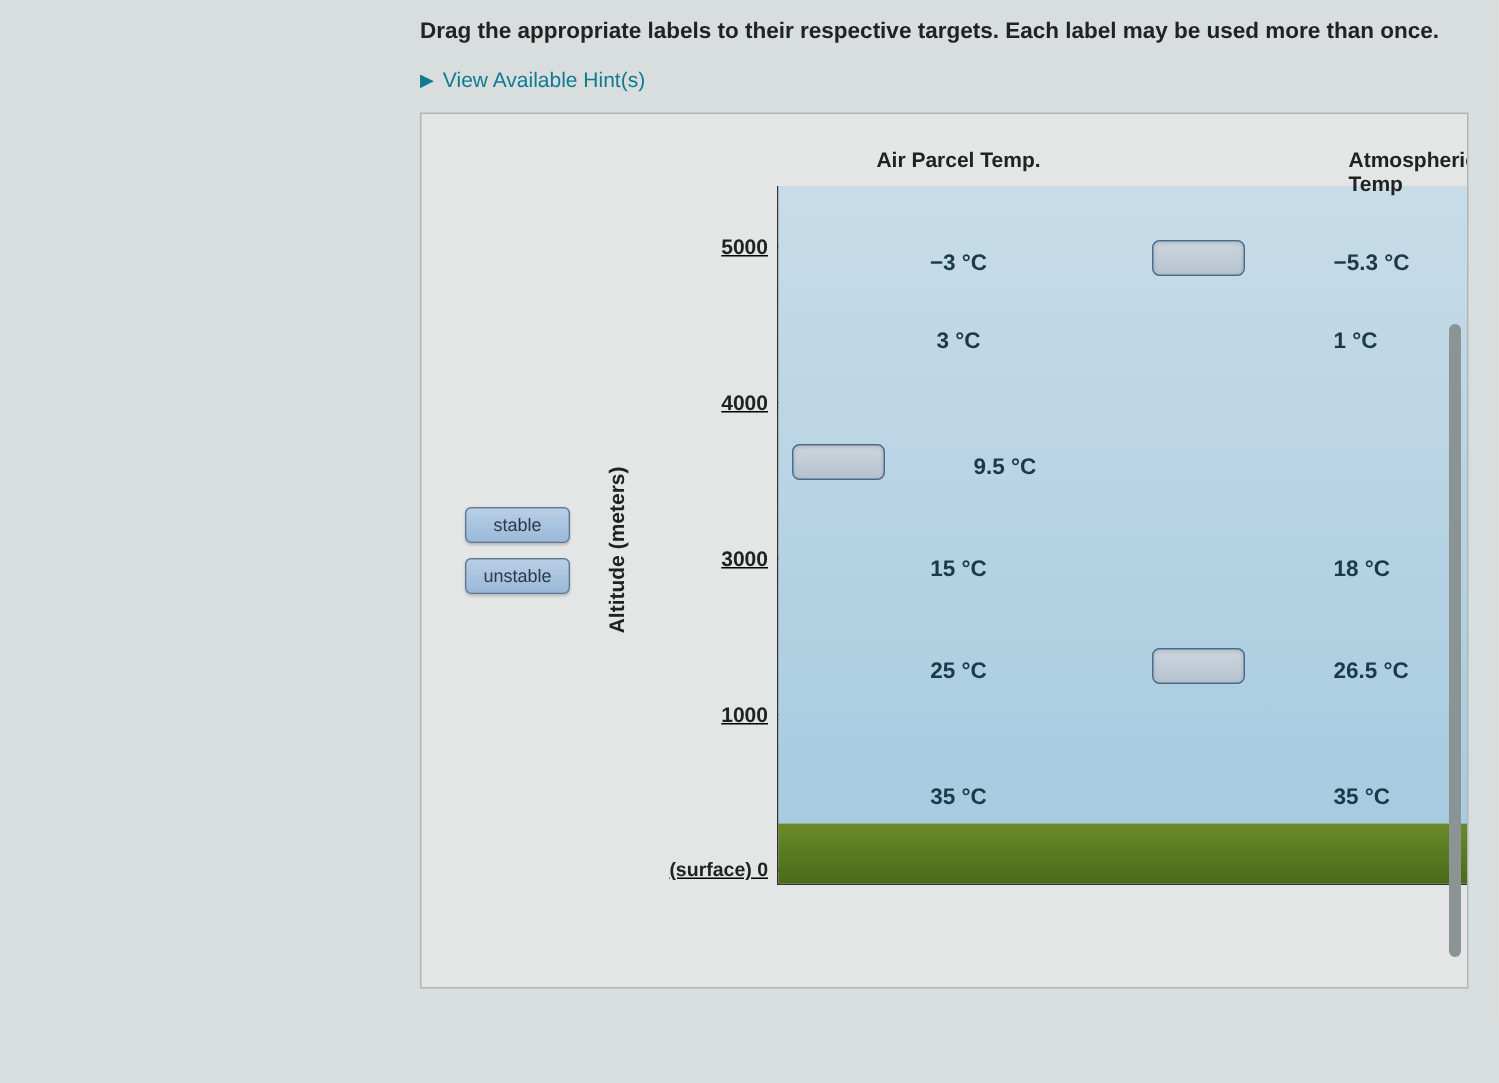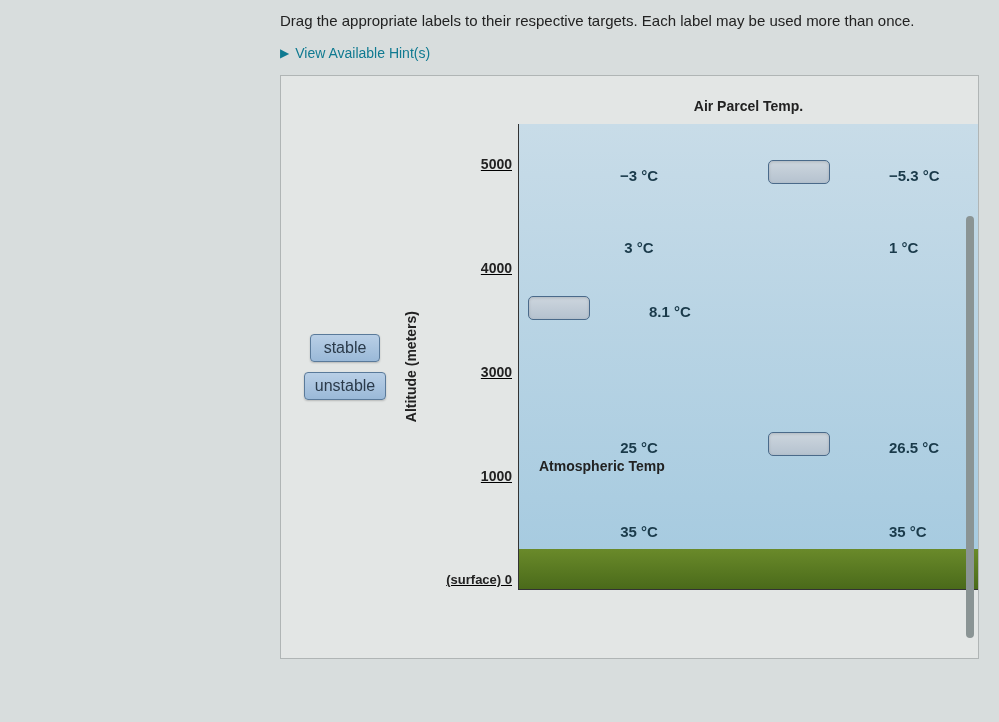--- a/index.html
+++ b/index.html
@@ -10,21 +10,21 @@
     height: 722px;
     overflow: hidden;
     position: relative;
   }
   .page {
     padding: 10px 20px 0 280px;
   }
   .instructions {
     font-size: 15px;
     color: #222;
-    font-weight: normal;
+    font-weight: bold;
     line-height: 1.4;
     margin-bottom: 14px;
   }
   .hints-row {
     display: flex;
     align-items: center;
     gap: 6px;
     color: #0f7a91;
     cursor: pointer;
     margin-bottom: 14px;
@@ -53,21 +53,21 @@
     justify-content: center;
     align-items: center;
     gap: 10px;
     padding-right: 8px;
   }
   .drag-label {
     background: linear-gradient(#b9cfe6, #9ab9d8);
     border: 1px solid #5a7a9a;
     border-radius: 4px;
     padding: 4px 10px;
-    font-size: 16px;
+    font-size: 12px;
     color: #2a3a4a;
     cursor: grab;
     min-width: 70px;
     text-align: center;
     box-shadow: 0 1px 2px rgba(0,0,0,0.2);
   }
   .chart-wrap {
     flex: 1;
     position: relative;
     display: flex;
@@ -133,21 +133,20 @@
     background: linear-gradient(#6a8a2a, #4a6a1a);
   }
   .col-headers {
     position: absolute;
     top: -26px;
     left: 0; right: 0;
     display: flex;
     font-weight: bold;
     font-size: 14px;
     color: #222;
-    flex-direction: column;
   }
   .col-headers .h1 { flex: 0 0 240px; text-align: center; }
   .col-headers .h2 { flex: 0 0 120px; }
   .col-headers .h3 { flex: 1; text-align: left; padding-left: 20px;}
   .row {
     position: absolute;
     left: 0; right: 0;
     height: 36px;
     display: flex;
     align-items: flex-end;
@@ -242,35 +241,41 @@
 
           <div class="row" style="top:24px">
             <div class="parcel">−3 °C</div>
             <div class="target">
                 <div class="target-slot"></div>
               </div>
             <div class="gap"></div>
             <div class="atmo">−5.3 °C</div>
           </div>
 
-          <div class="row" style="top:96px">
+          <div class="row" style="top:76px">
             <div class="parcel">3 °C</div>
             <div class="target"></div>
             <div class="gap"></div>
             <div class="atmo">1 °C</div>
           </div>
 
           <div class="row" style="top:160px">
             <div class="target">
                 <div class="target-slot"></div>
               </div>
             <div class="gap"></div>
-            <div class="atmo">8.1 °C</div>
-          </div>
-
+            <div class="atmo">9.5 °C</div>
+          </div>
+
+          <div class="row" style="top:228px">
+            <div class="parcel">15 °C</div>
+            <div class="target"></div>
+            <div class="gap"></div>
+            <div class="atmo">18 °C</div>
+          </div>
 
           <div class="row" style="top:296px">
             <div class="parcel">25 °C</div>
             <div class="target">
                 <div class="target-slot"></div>
               </div>
             <div class="gap"></div>
             <div class="atmo">26.5 °C</div>
           </div>
 

